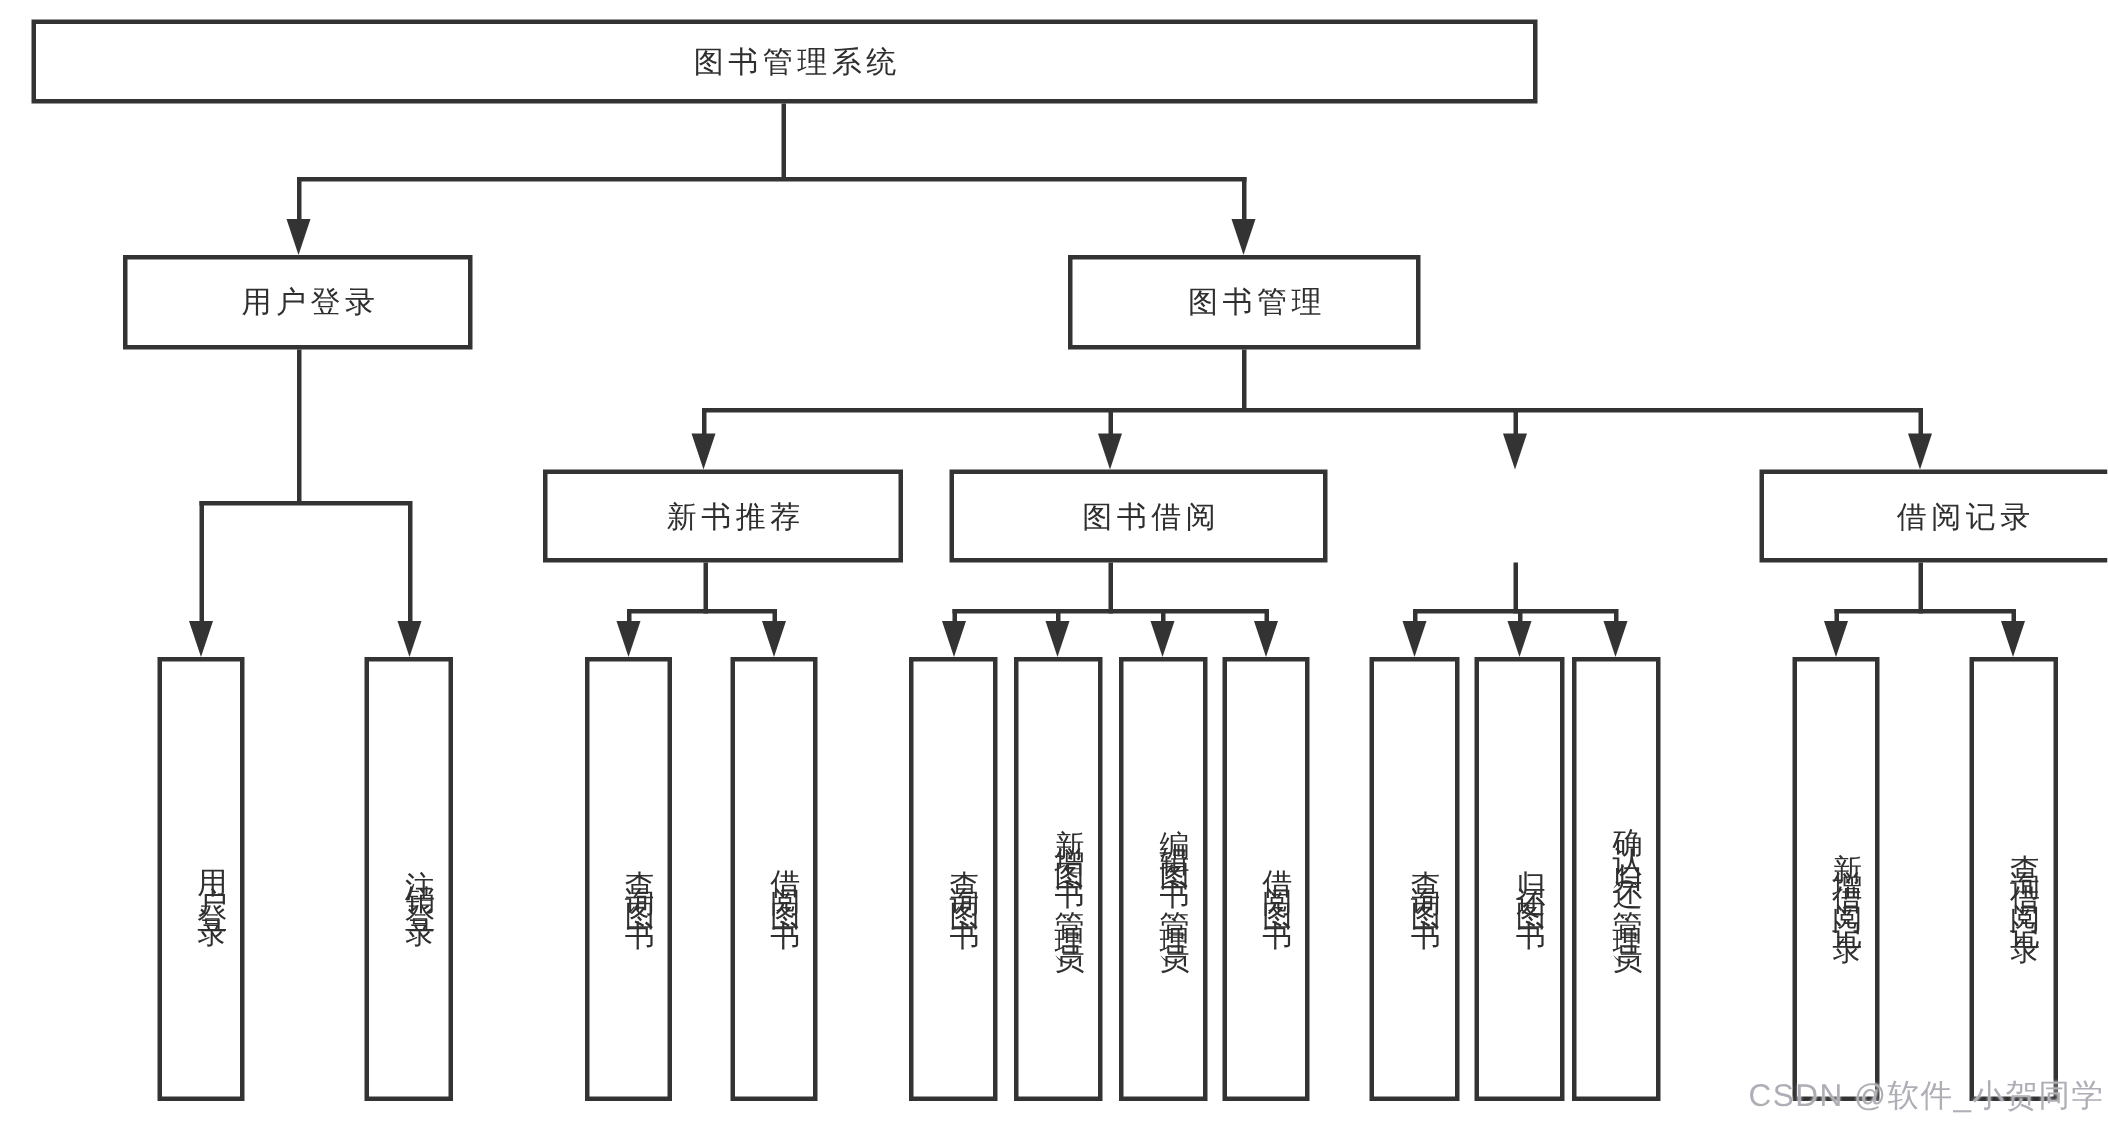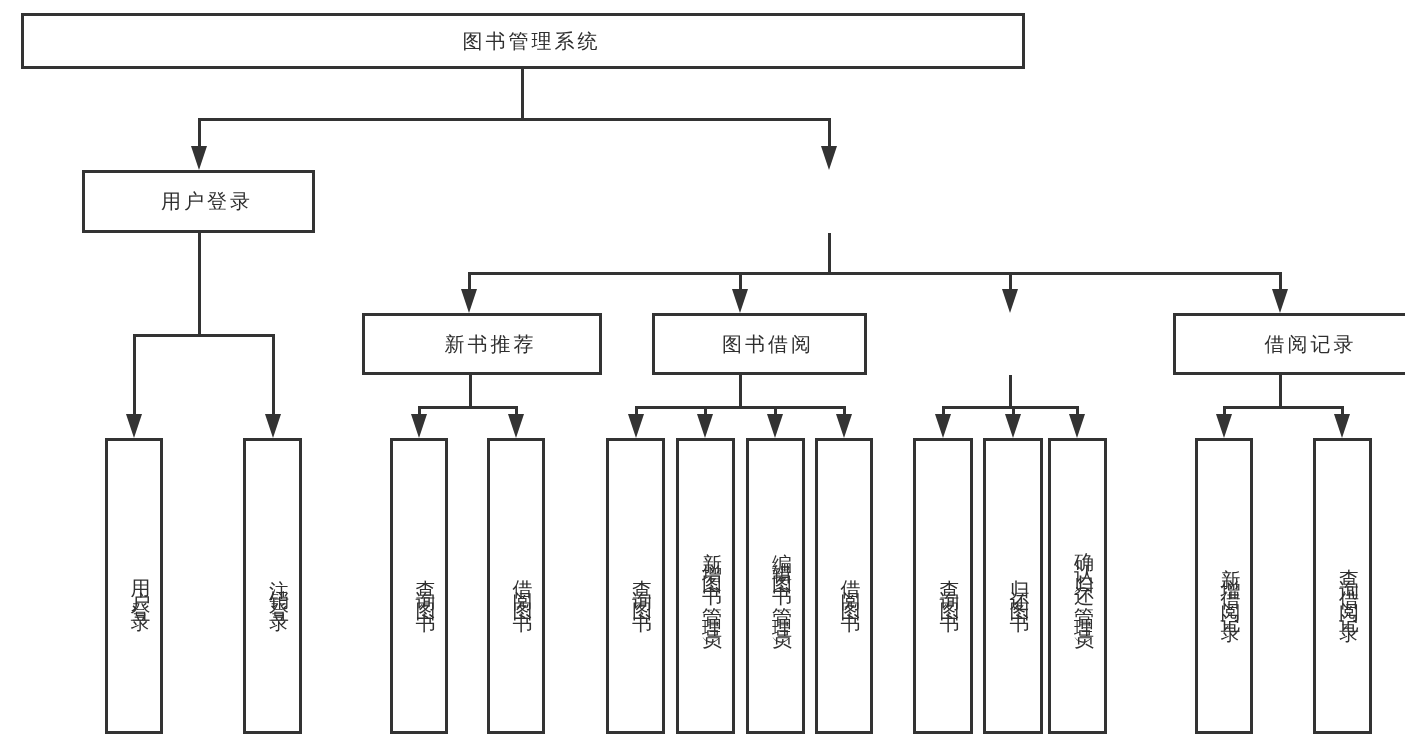--- a/index.html
+++ b/index.html
@@ -43,20 +43,23 @@
   <div class="vline" style="left:521px;top:69px;height:51px;"></div>
   <div class="hline" style="left:198px;top:118px;width:633px;"></div>
   <div class="vline" style="left:198px;top:118px;height:34px;"></div>
   <div class="arrow" style="left:191px;top:146px;"></div>
   <div class="vline" style="left:828px;top:118px;height:34px;"></div>
   <div class="arrow" style="left:821px;top:146px;"></div>
 
   <div class="box" style="left:82px;top:170px;width:233px;height:63px;">
     <span class="hlabel">用户登录</span>
   </div>
+  <div class="box" style="left:712px;top:170px;width:235px;height:63px;">
+    <span class="hlabel">图书管理</span>
+  </div>
 
   <div class="vline" style="left:198px;top:233px;height:103px;"></div>
   <div class="hline" style="left:133px;top:334px;width:141px;"></div>
   <div class="vline" style="left:133px;top:334px;height:84px;"></div>
   <div class="arrow" style="left:126px;top:414px;"></div>
   <div class="vline" style="left:272px;top:334px;height:84px;"></div>
   <div class="arrow" style="left:265px;top:414px;"></div>
 
   <div class="vline" style="left:828px;top:233px;height:41px;"></div>
   <div class="hline" style="left:468px;top:272px;width:813px;"></div>
@@ -65,21 +68,21 @@
   <div class="vline" style="left:739px;top:272px;height:22px;"></div>
   <div class="arrow" style="left:732px;top:289px;"></div>
   <div class="vline" style="left:1009px;top:272px;height:22px;"></div>
   <div class="arrow" style="left:1002px;top:289px;"></div>
   <div class="vline" style="left:1279px;top:272px;height:22px;"></div>
   <div class="arrow" style="left:1272px;top:289px;"></div>
 
   <div class="box" style="left:362px;top:313px;width:240px;height:62px;">
     <span class="hlabel">新书推荐</span>
   </div>
-  <div class="box" style="left:652px;top:313px;width:215px;height:62px;">
+  <div class="box" style="left:633px;top:313px;width:252px;height:62px;">
     <span class="hlabel">图书借阅</span>
   </div>
   <div class="box" style="left:1173px;top:313px;width:258px;height:62px;">
     <span class="hlabel">借阅记录</span>
   </div>
 
   <div class="vline" style="left:469px;top:375px;height:34px;"></div>
   <div class="hline" style="left:418px;top:406px;width:100px;"></div>
   <div class="vline" style="left:418px;top:406px;height:12px;"></div>
   <div class="arrow" style="left:411px;top:414px;"></div>
@@ -150,14 +153,15 @@
     <span class="vtext">确认归还（管理员）</span>
   </div>
 
   <div class="box" style="left:1195px;top:438px;width:58px;height:296px;">
     <span class="vtext">新增借阅记录</span>
   </div>
   <div class="box" style="left:1313px;top:438px;width:59px;height:296px;">
     <span class="vtext">查询借阅记录</span>
   </div>
 
+  <div class="watermark">CSDN @软件_小贺同学</div>
 
 </div>
 
 </body></html>

